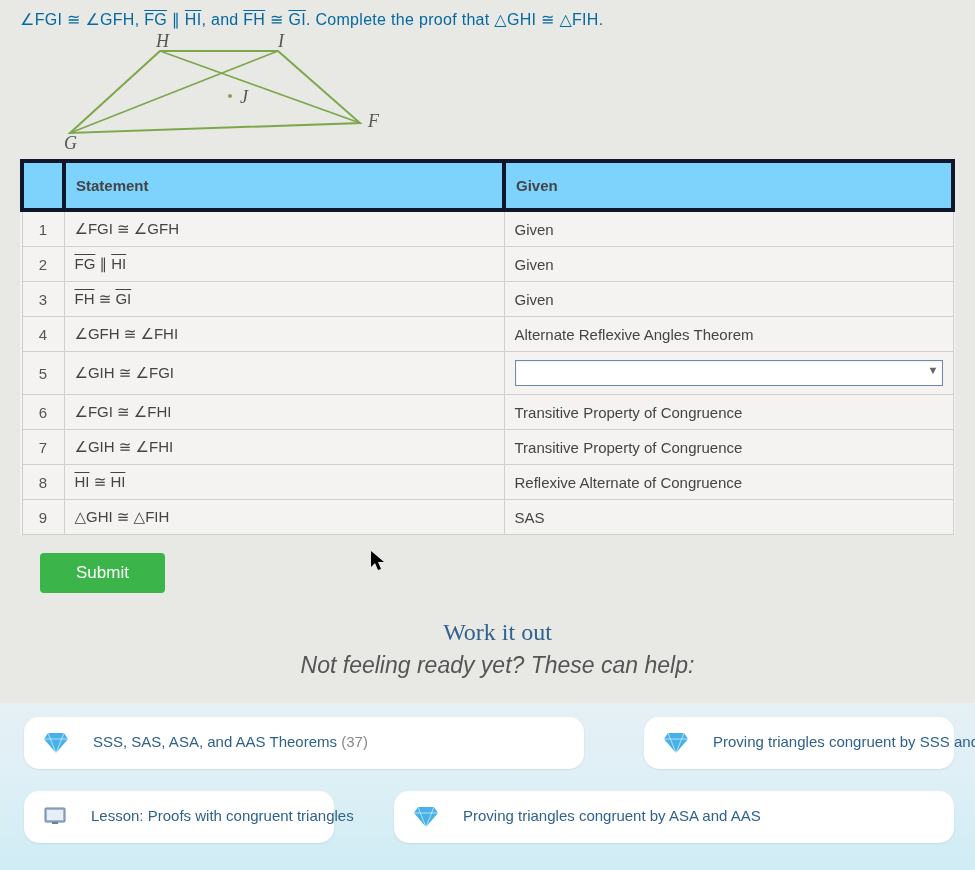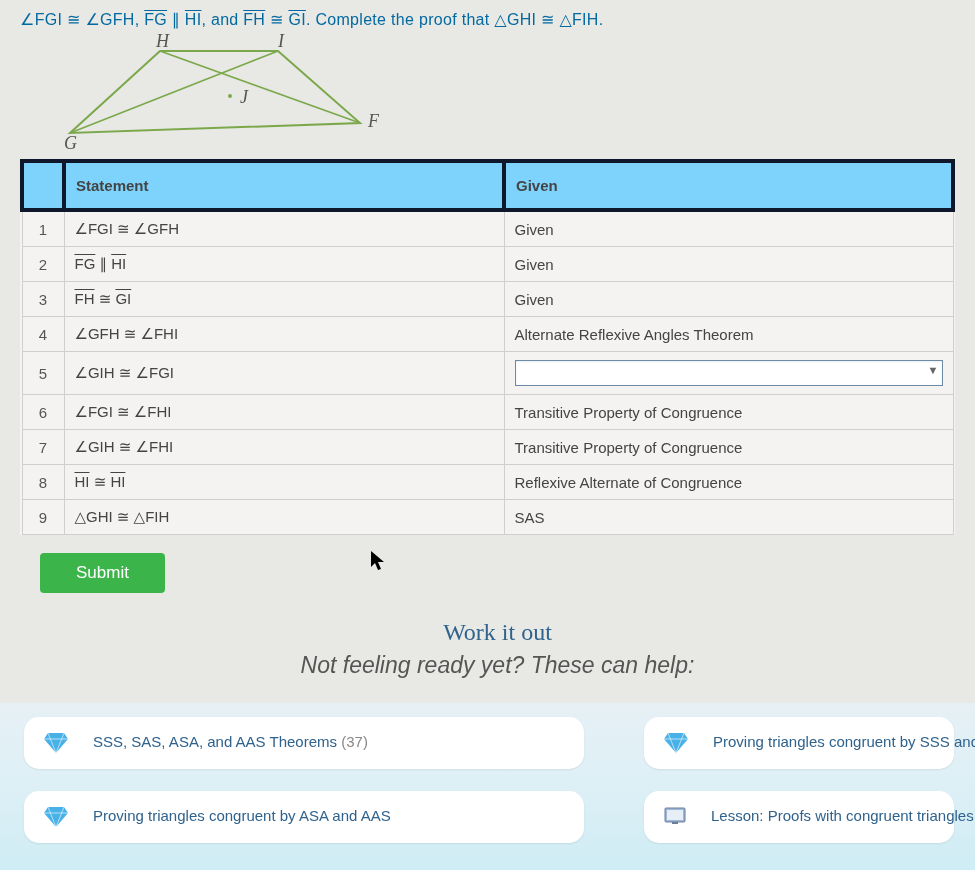--- a/index.html
+++ b/index.html
@@ -261,30 +261,30 @@
     <a class="help-card w2">
       <svg class="diamond" viewBox="0 0 24 20">
         <polygon points="4,0 20,0 24,6 12,20 0,6" fill="#48b1e8"></polygon>
         <polyline points="0,6 24,6" stroke="#fff" stroke-width="1" opacity="0.6"></polyline>
         <polyline points="4,0 12,20 20,0" stroke="#fff" stroke-width="1" fill="none" opacity="0.6"></polyline>
       </svg>
       <span>Proving triangles congruent by SSS and S</span>
     </a>
   </div>
   <div class="help-row">
+    <a class="help-card w2">
+      <svg class="skill-icon" viewBox="0 0 22 18">
+        <rect x="1" y="1" width="20" height="14" rx="1" fill="#9fb7d6" stroke="#6b7f9c"></rect>
+        <rect x="3" y="3" width="16" height="10" fill="#e8eef6"></rect>
+        <rect x="8" y="15" width="6" height="2" fill="#6b7f9c"></rect>
+      </svg>
+      <span>Lesson: Proofs with congruent triangles</span>
+    </a>
     <a class="help-card w1">
       <svg class="diamond" viewBox="0 0 24 20">
         <polygon points="4,0 20,0 24,6 12,20 0,6" fill="#48b1e8"></polygon>
         <polyline points="0,6 24,6" stroke="#fff" stroke-width="1" opacity="0.6"></polyline>
         <polyline points="4,0 12,20 20,0" stroke="#fff" stroke-width="1" fill="none" opacity="0.6"></polyline>
       </svg>
       <span>Proving triangles congruent by ASA and AAS</span>
     </a>
-    <a class="help-card w2">
-      <svg class="skill-icon" viewBox="0 0 22 18">
-        <rect x="1" y="1" width="20" height="14" rx="1" fill="#9fb7d6" stroke="#6b7f9c"></rect>
-        <rect x="3" y="3" width="16" height="10" fill="#e8eef6"></rect>
-        <rect x="8" y="15" width="6" height="2" fill="#6b7f9c"></rect>
-      </svg>
-      <span>Lesson: Proofs with congruent triangles</span>
-    </a>
   </div>
 </div>
 
 </body></html>

